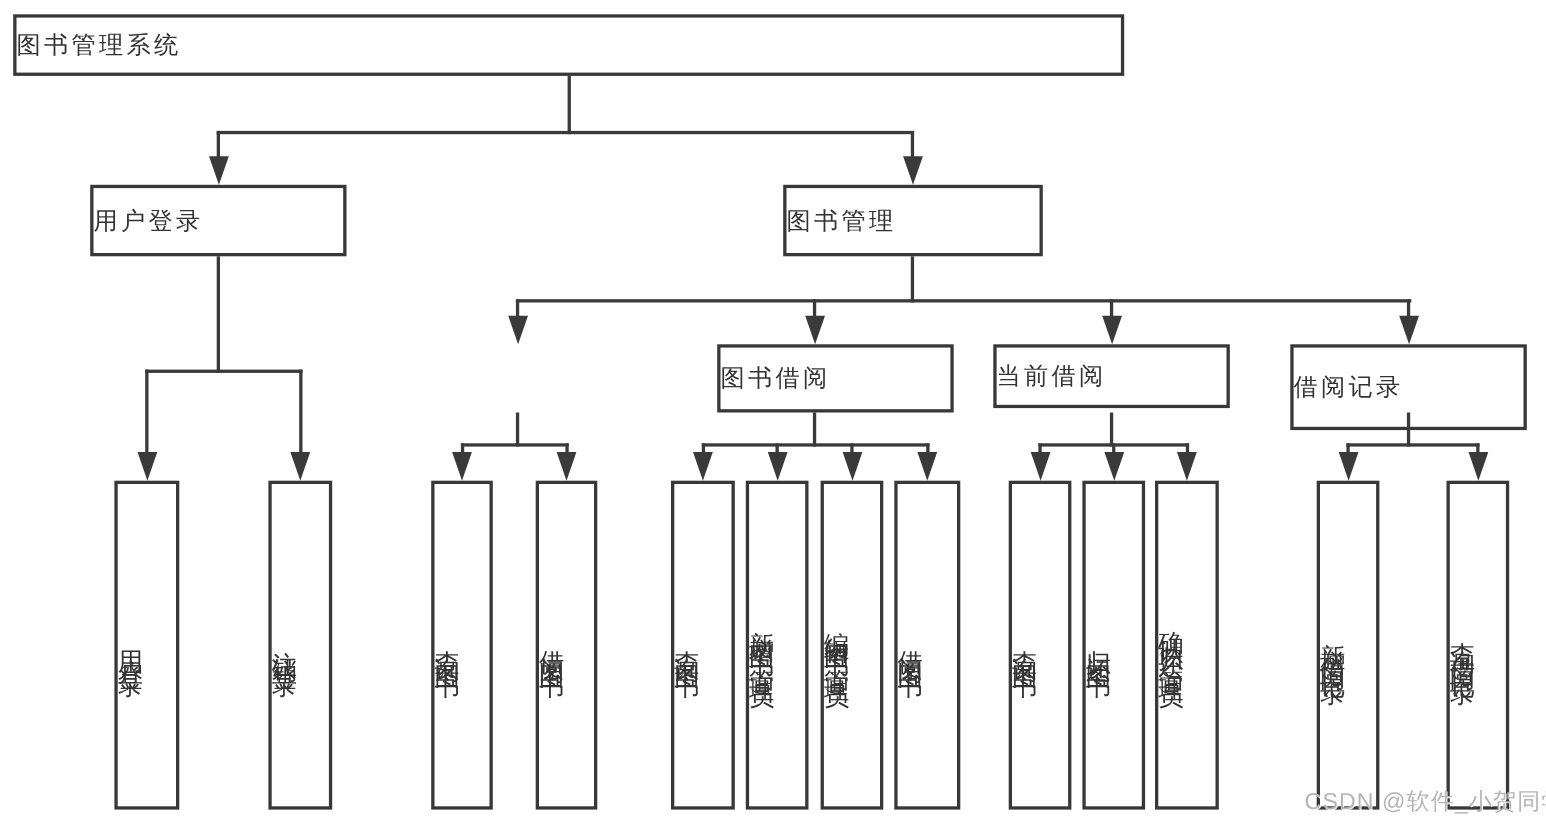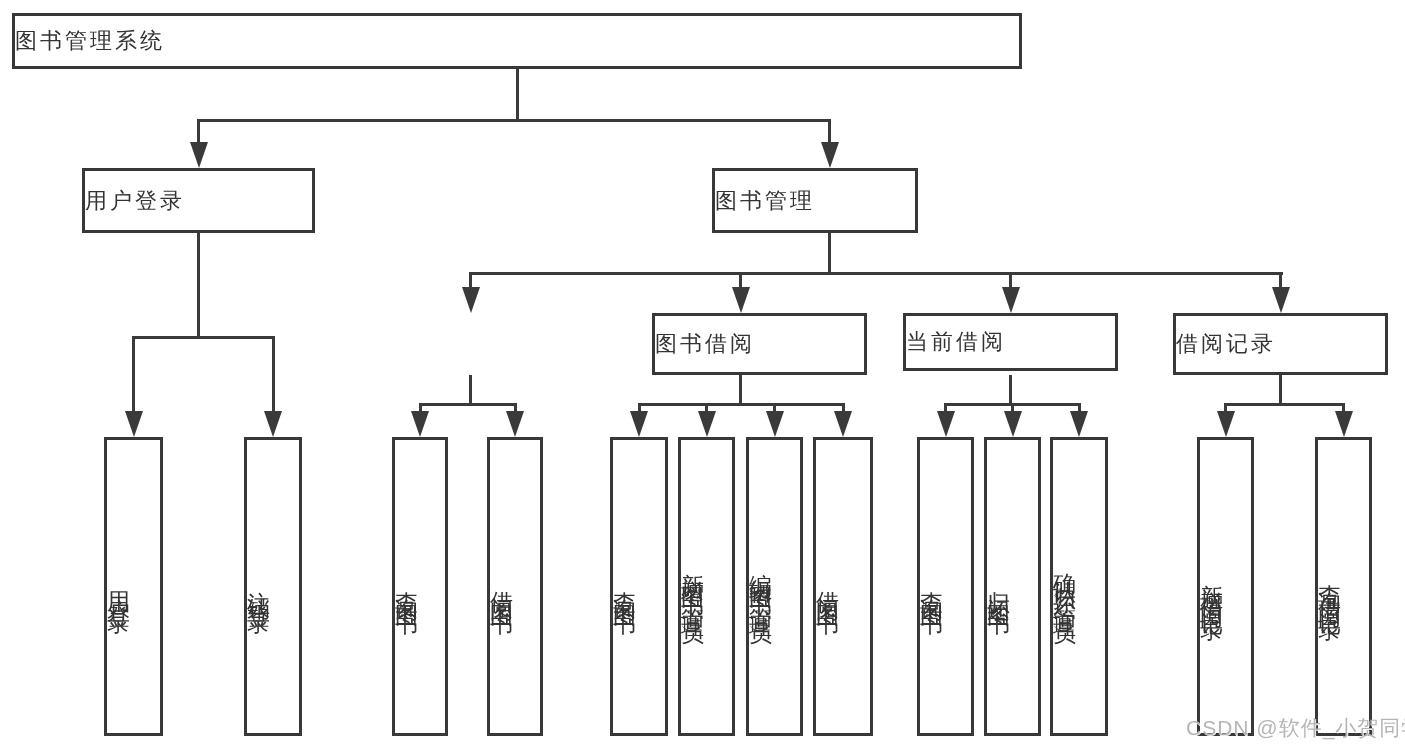--- a/index.html
+++ b/index.html
@@ -66,42 +66,42 @@
   <div class="line" style="left:515.5px;top:69px;width:3px;height:53px"></div>
   <div class="line" style="left:197px;top:119px;width:634px;height:3px"></div>
   <div class="line" style="left:197px;top:119px;width:3px;height:28px"></div>
   <div class="arrow" style="left:189.5px;top:142px"></div>
   <div class="line" style="left:828px;top:119px;width:3px;height:28px"></div>
   <div class="arrow" style="left:820.5px;top:142px"></div>
 
   <div class="box hbox" style="left:82px;top:168px;width:233px;height:65px">
     <span class="lbl">用户登录</span>
   </div>
-  <div class="box hbox" style="left:712px;top:168px;width:206px;height:65px">
+  <div class="box hbox" style="left:712px;top:168px;width:236px;height:65px">
     <span class="lbl">图书管理</span>
   </div>
 
   <div class="line" style="left:828px;top:233px;width:3px;height:42px"></div>
   <div class="line" style="left:469px;top:272px;width:814px;height:3px"></div>
   <div class="line" style="left:469px;top:272px;width:3px;height:20px"></div>
   <div class="arrow" style="left:461.5px;top:287px"></div>
   <div class="line" style="left:739px;top:272px;width:3px;height:20px"></div>
   <div class="arrow" style="left:731.5px;top:287px"></div>
   <div class="line" style="left:1009px;top:272px;width:3px;height:20px"></div>
   <div class="arrow" style="left:1001.5px;top:287px"></div>
   <div class="line" style="left:1279px;top:272px;width:3px;height:20px"></div>
   <div class="arrow" style="left:1271.5px;top:287px"></div>
 
   <div class="box hbox" style="left:652px;top:313px;width:215px;height:62px">
     <span class="lbl">图书借阅</span>
   </div>
   <div class="box hbox" style="left:903px;top:313px;width:215px;height:58px">
     <span class="lbl">当前借阅</span>
   </div>
-  <div class="box hbox" style="left:1173px;top:313px;width:215px;height:62px">
+  <div class="box hbox" style="left:1173px;top:313px;width:215px;height:78px">
     <span class="lbl">借阅记录</span>
   </div>
 
   <div class="line" style="left:197px;top:233px;width:3px;height:106px"></div>
   <div class="line" style="left:132px;top:336px;width:142.5px;height:3px"></div>
   <div class="line" style="left:132px;top:336px;width:3px;height:82px"></div>
   <div class="arrow" style="left:124.5px;top:411px"></div>
   <div class="line" style="left:271.5px;top:336px;width:3px;height:82px"></div>
   <div class="arrow" style="left:264px;top:411px"></div>
 

